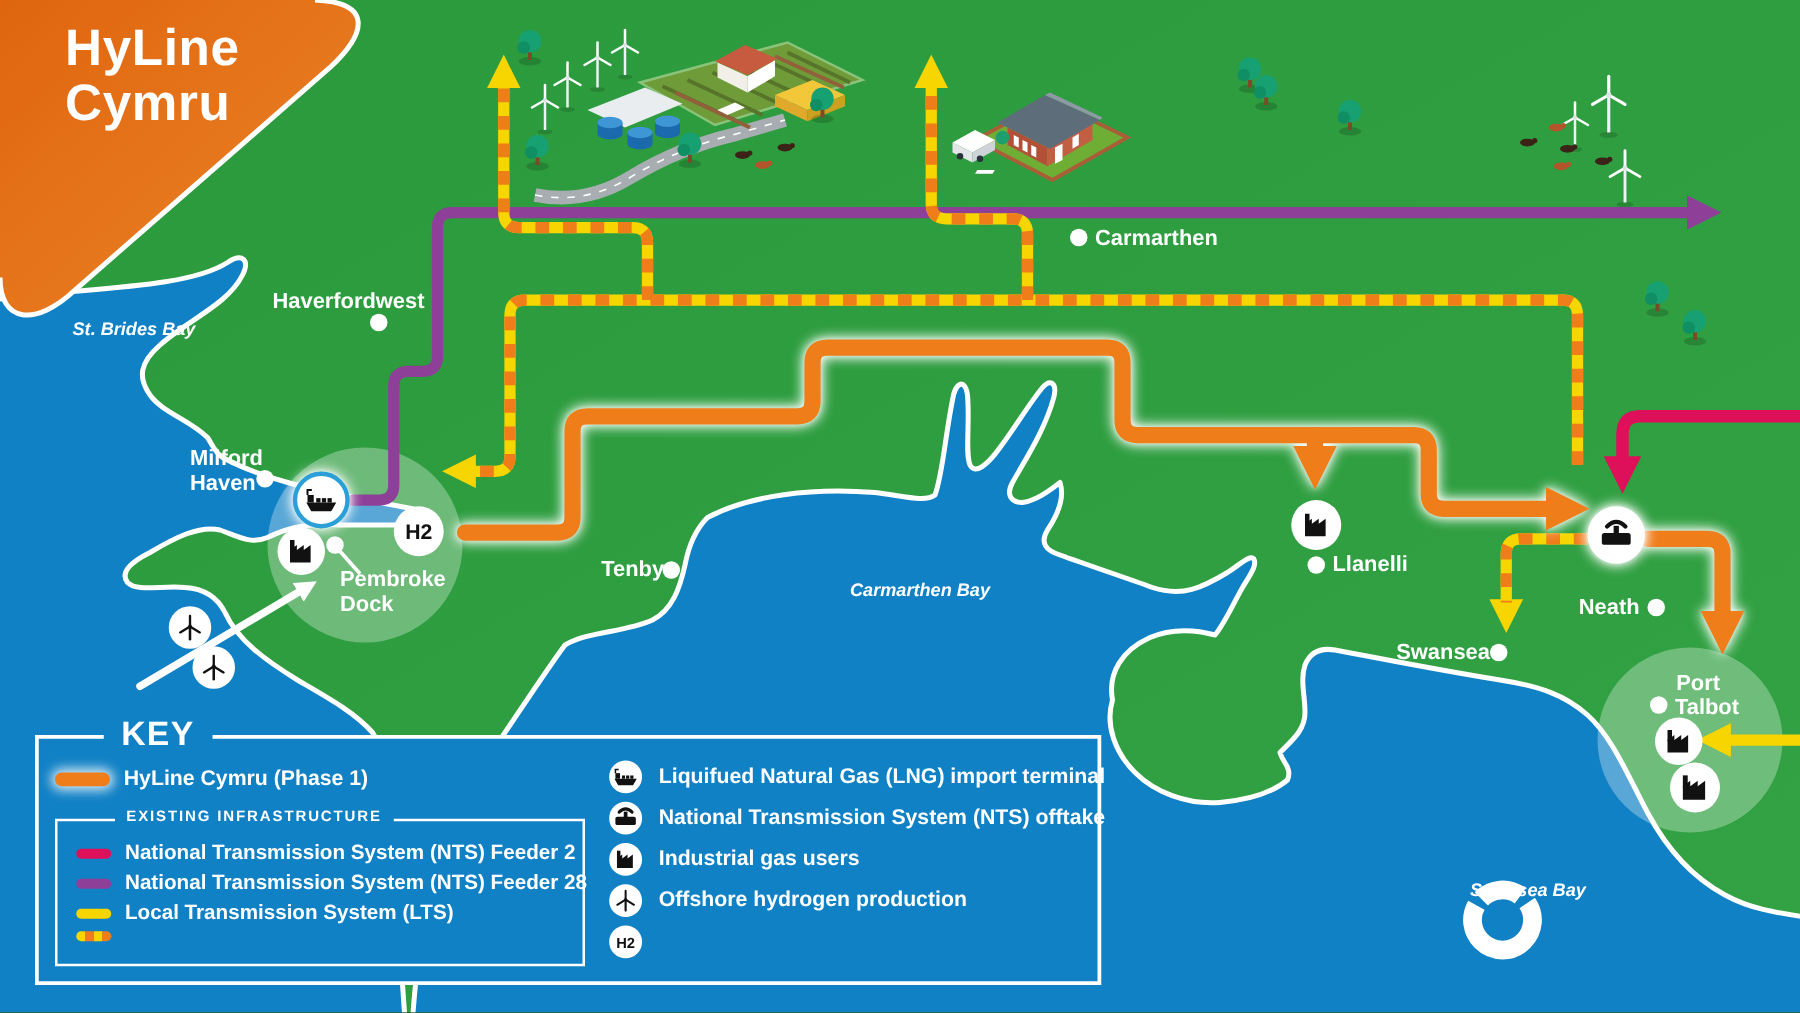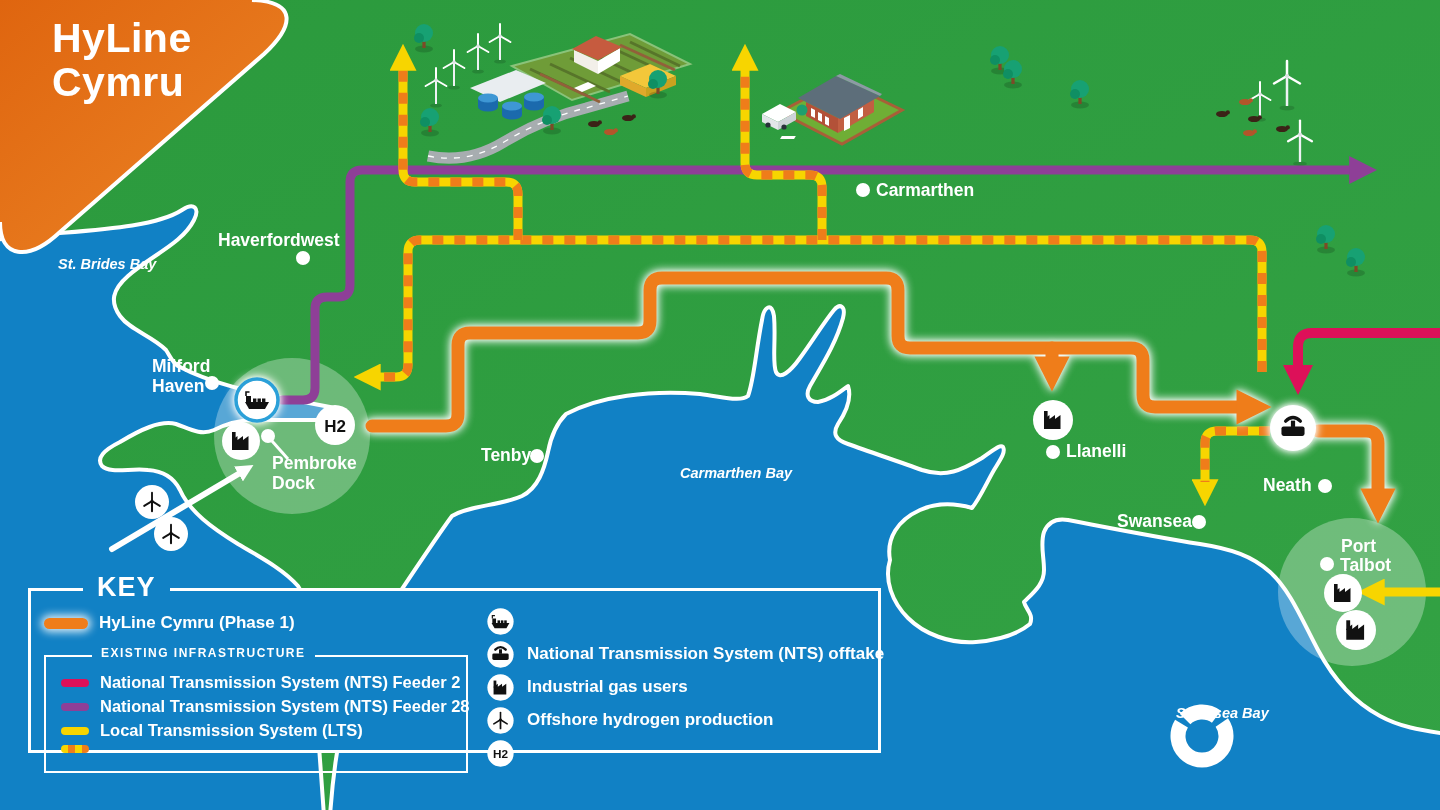--- a/index.html
+++ b/index.html
@@ -18,21 +18,21 @@
   .m-orange{fill:var(--orange);} .m-purple{fill:var(--purple);}
   .m-crimson{fill:var(--crimson);} .m-yellow{fill:var(--yellow);} .m-white{fill:#fff;}
   .glow{filter:drop-shadow(0 0 5px rgba(255,255,255,.95)) drop-shadow(0 0 2px rgba(255,255,255,.7));}
 
   
   .place{position:absolute;color:#fff;font-weight:bold;font-size:17.5px;line-height:1.12;white-space:nowrap;}
   .water{position:absolute;color:#fff;font-weight:bold;font-style:italic;font-size:14.5px;white-space:nowrap;}
   .hy-title{position:absolute;left:52px;top:16px;color:#fff;font-size:41px;font-weight:bold;line-height:1.08;letter-spacing:.5px;}
 
   
-  .keybox{position:absolute;left:28px;top:588px;width:853px;height:165px;box-sizing:border-box;
+  .keybox{position:absolute;left:28px;top:588px;width:853px;height:200px;box-sizing:border-box;
           background:var(--sea);border:3px solid #fff;color:#fff;}
   .keytitle{position:absolute;left:52px;top:-19px;background:var(--sea);padding:0 14px;
             font-size:27px;font-weight:bold;letter-spacing:1px;}
   .krow{position:absolute;display:flex;align-items:center;gap:11px;}
   .krow .lbl{font-size:17px;font-weight:bold;white-space:nowrap;}
   .swatch{width:44px;height:11px;border-radius:6px;flex:0 0 auto;}
   .sw-orange{background:var(--orange);box-shadow:0 0 9px 3px rgba(255,255,255,.85);}
   .subbox{position:absolute;left:13px;top:64px;width:424px;height:118px;border:2px solid #fff;box-sizing:border-box;}
   .subtitle{position:absolute;left:46px;top:-11px;background:var(--sea);padding:0 9px;
             font-size:12px;font-weight:bold;letter-spacing:1.5px;}
@@ -409,20 +409,21 @@
     </div>
   </div>
 
   <div class="irow" style="top:16px">
     <svg width="29" height="29" viewBox="-16 -16 32 32">
       <circle r="14.5" fill="#fff"></circle>
           <g transform="scale(.82)">
             <use href="#glyph-ship"></use>
           </g>
         </svg>
+    <span class="lbl">Liquifued Natural Gas (LNG) import terminal</span>
   </div>
   <div class="irow" style="top:82px">
     <svg width="29" height="29" viewBox="-16 -16 32 32">
       <circle r="14.5" fill="#fff"></circle>
           <g transform="scale(.85)">
             <use href="#glyph-factory"></use>
           </g>
         </svg>
     <span class="lbl">Industrial gas users</span>
   </div>

